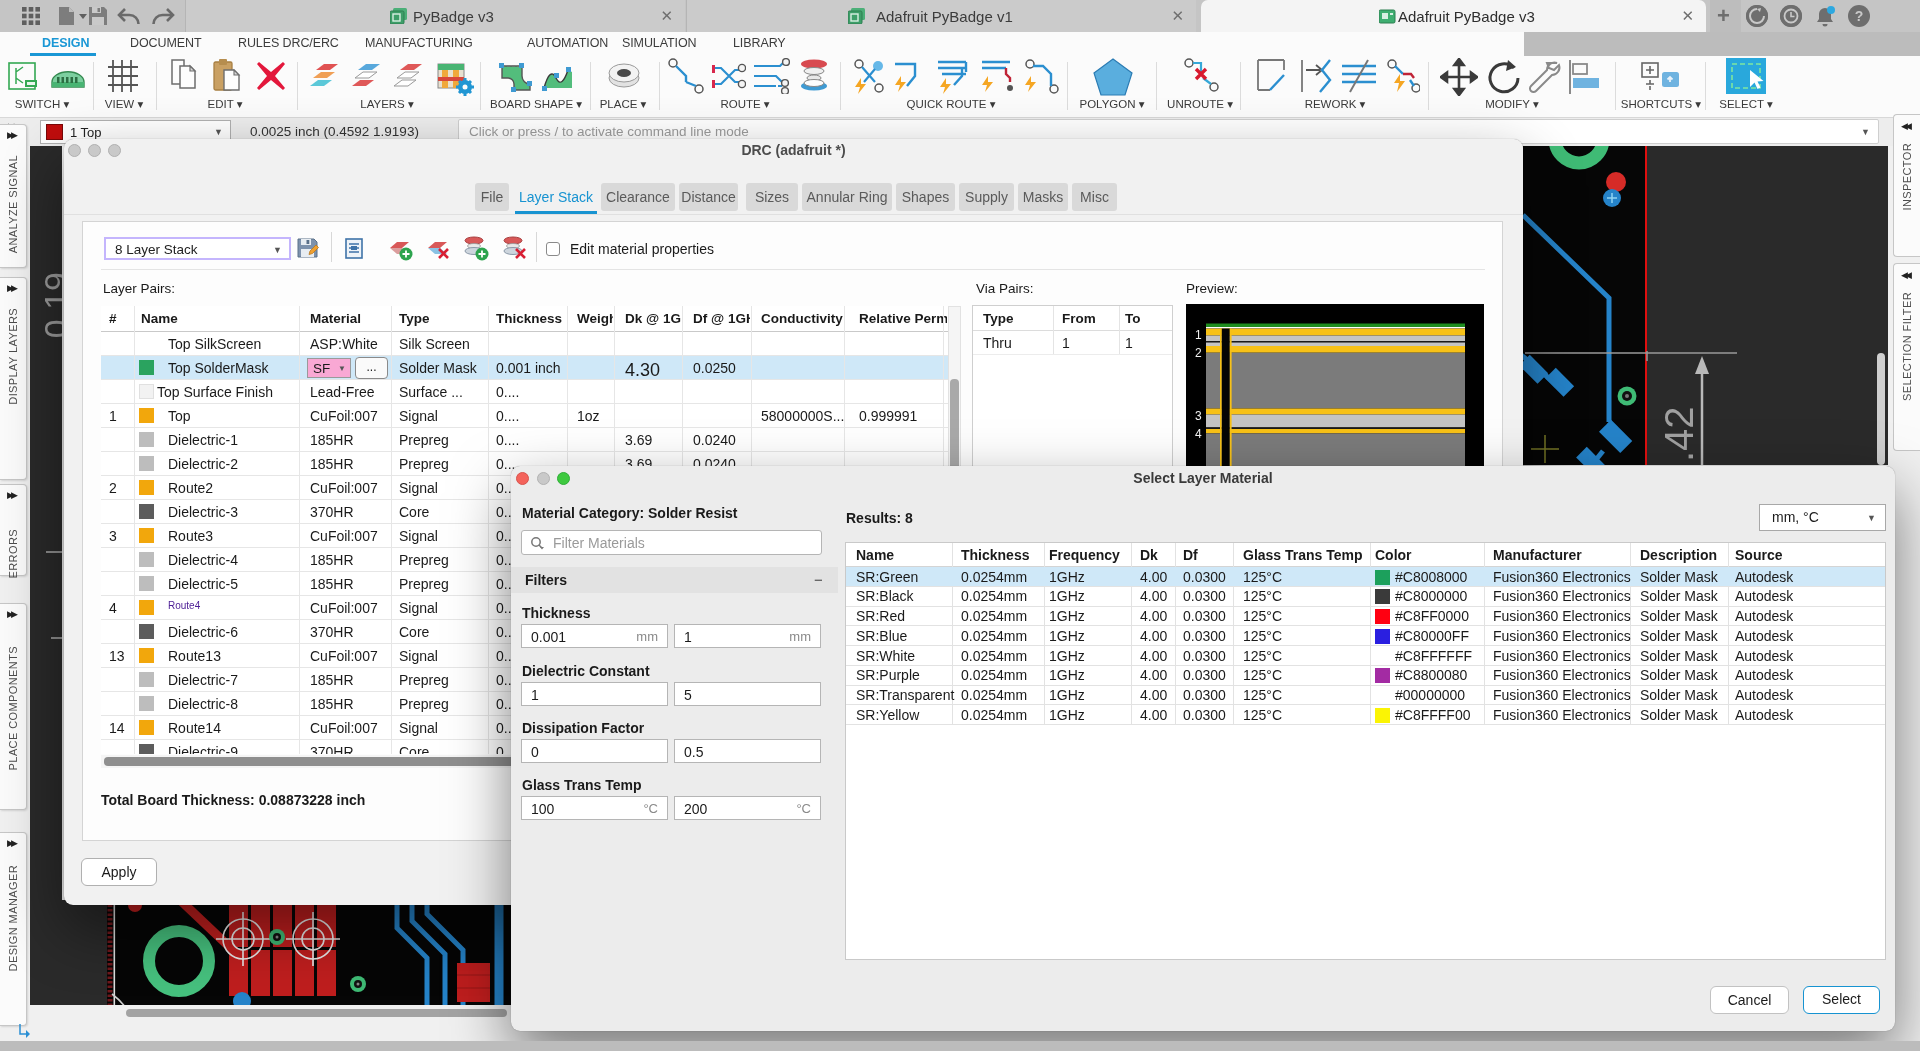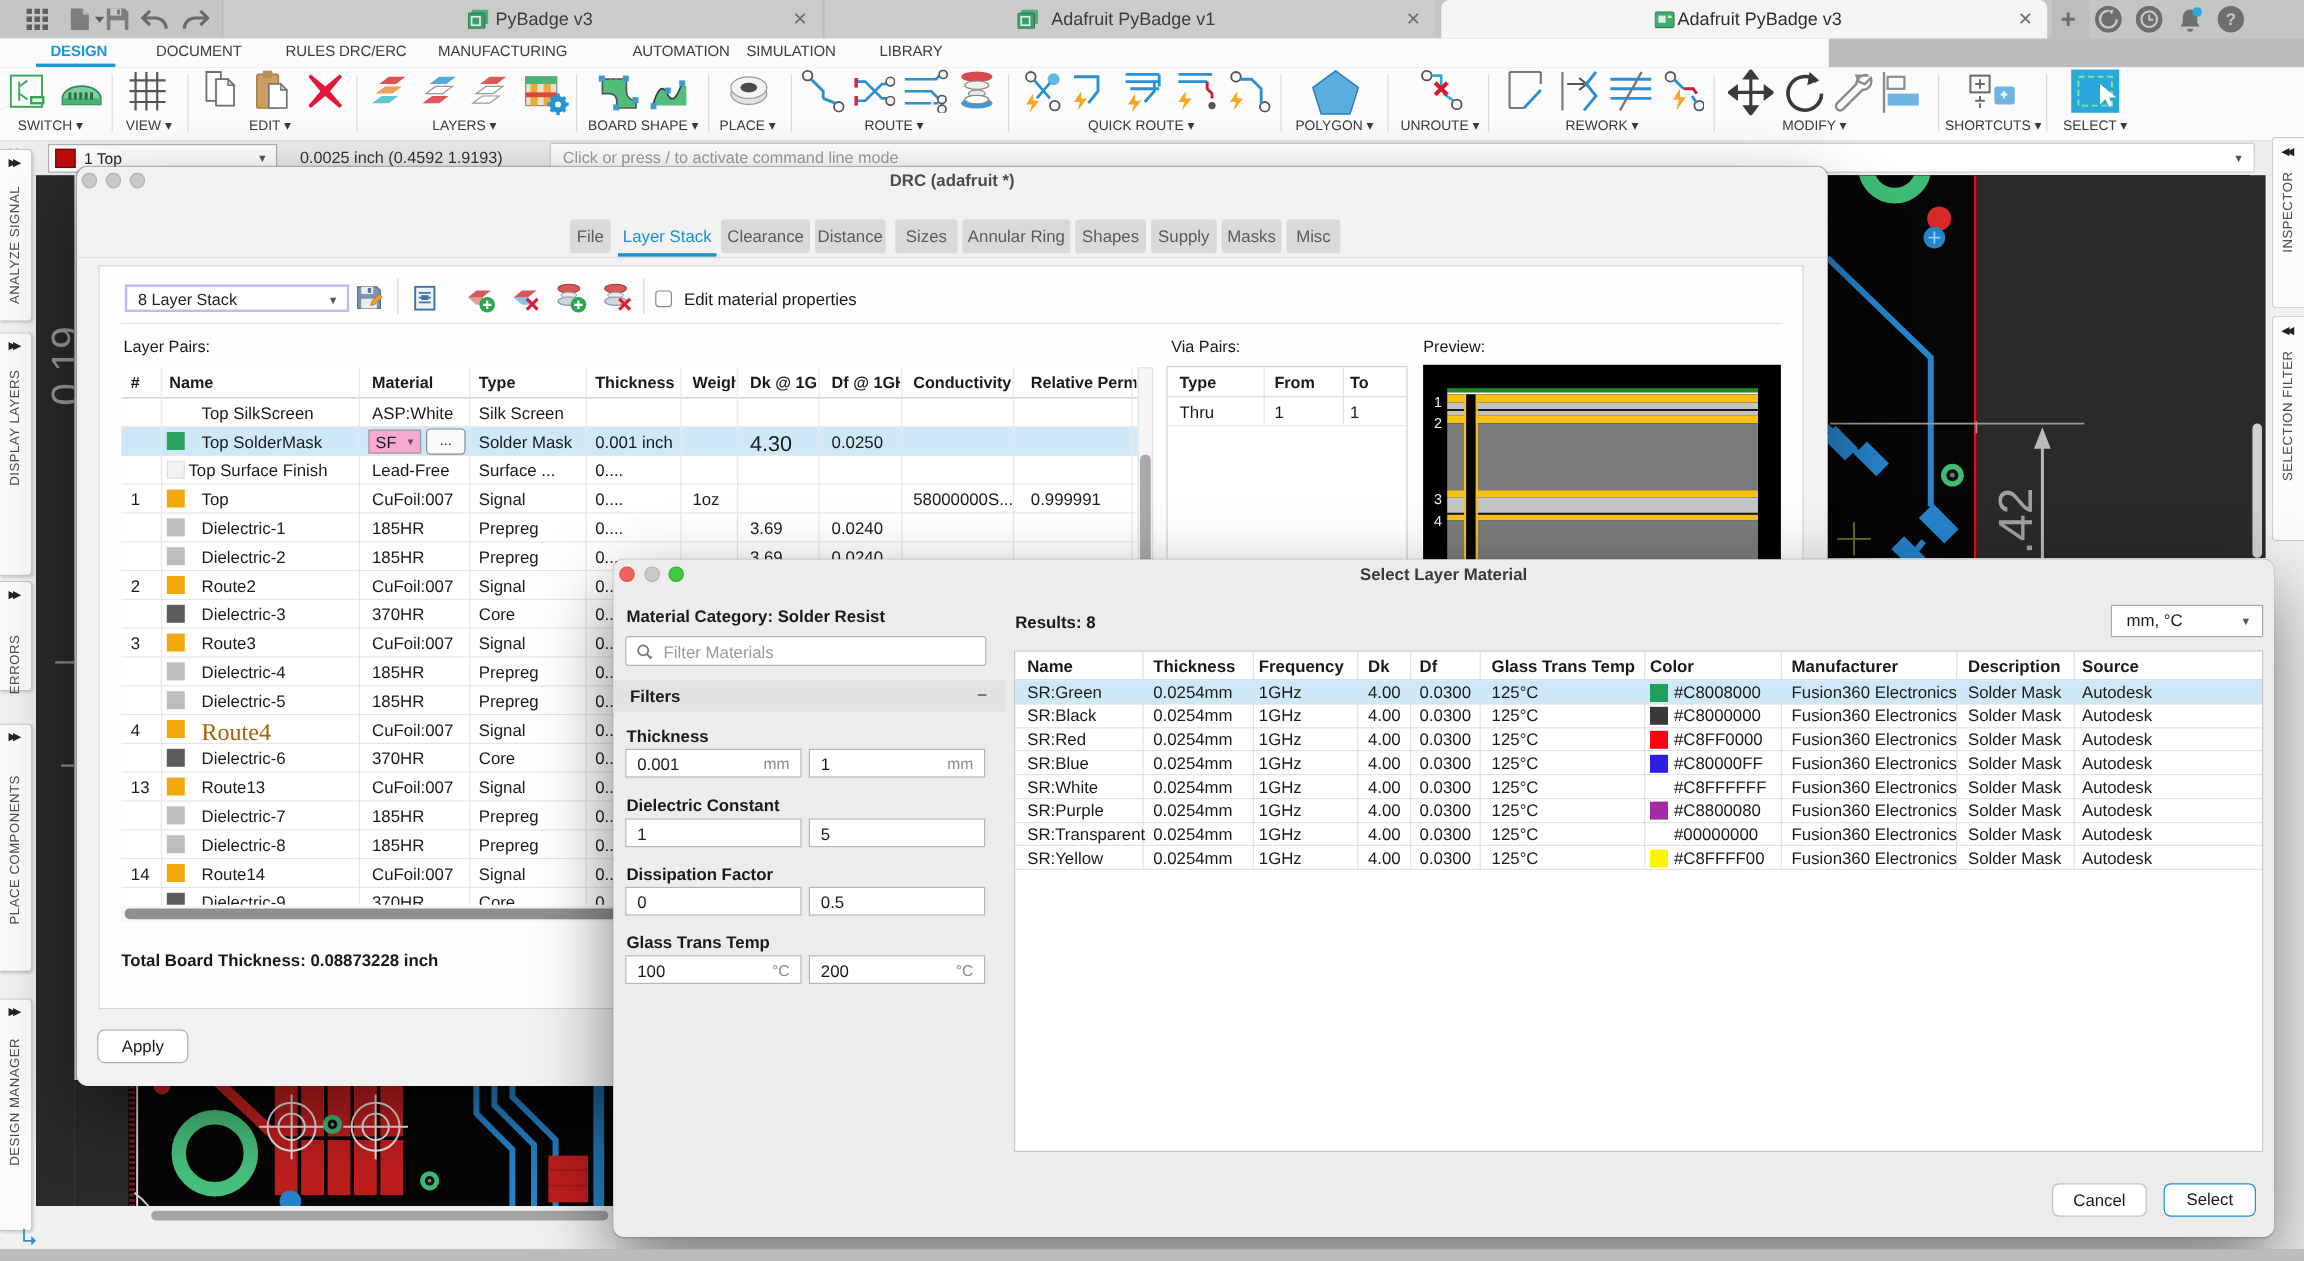--- a/index.html
+++ b/index.html
@@ -710,21 +710,21 @@
 <div class="abs" style="left:0;top:266px;width:847px;height:24px;border-bottom:1px solid #e6e6e6;">
 <div class="abs" style="left:38px;top:4px;width:15px;height:15px;background:#bdbdbd;"></div>
 <div class="abs" style="left:67px;top:4px;font-size:14px;color:#1a1a1a;white-space:nowrap;">Dielectric-5</div>
 <div class="abs" style="left:209px;top:4px;font-size:14px;color:#1a1a1a;white-space:nowrap;">185HR</div>
 <div class="abs" style="left:298px;top:4px;font-size:14px;color:#1a1a1a;white-space:nowrap;">Prepreg</div>
 <div class="abs" style="left:395px;top:4px;font-size:14px;color:#1a1a1a;white-space:nowrap;">0....</div>
 </div>
 <div class="abs" style="left:0;top:290px;width:847px;height:24px;border-bottom:1px solid #e6e6e6;">
 <div class="abs" style="left:8px;top:4px;font-size:14px;color:#1a1a1a;">4</div>
 <div class="abs" style="left:38px;top:4px;width:15px;height:15px;background:#f2a70c;"></div>
-<div class="abs" style="left:67px;top:4px;font-size:20px;color:#a16207;white-space:nowrap;font-family:Liberation Serif, serif;">Route4</div>
+<div class="abs" style="left:67px;top:4px;font-size:10px;color:#4c1d95;white-space:nowrap;">Route4</div>
 <div class="abs" style="left:209px;top:4px;font-size:14px;color:#1a1a1a;white-space:nowrap;">CuFoil:007</div>
 <div class="abs" style="left:298px;top:4px;font-size:14px;color:#1a1a1a;white-space:nowrap;">Signal</div>
 <div class="abs" style="left:395px;top:4px;font-size:14px;color:#1a1a1a;white-space:nowrap;">0....</div>
 </div>
 <div class="abs" style="left:0;top:314px;width:847px;height:24px;border-bottom:1px solid #e6e6e6;">
 <div class="abs" style="left:38px;top:4px;width:15px;height:15px;background:#5c5c5c;"></div>
 <div class="abs" style="left:67px;top:4px;font-size:14px;color:#1a1a1a;white-space:nowrap;">Dielectric-6</div>
 <div class="abs" style="left:209px;top:4px;font-size:14px;color:#1a1a1a;white-space:nowrap;">370HR</div>
 <div class="abs" style="left:298px;top:4px;font-size:14px;color:#1a1a1a;white-space:nowrap;">Core</div>
 <div class="abs" style="left:395px;top:4px;font-size:14px;color:#1a1a1a;white-space:nowrap;">0....</div>

